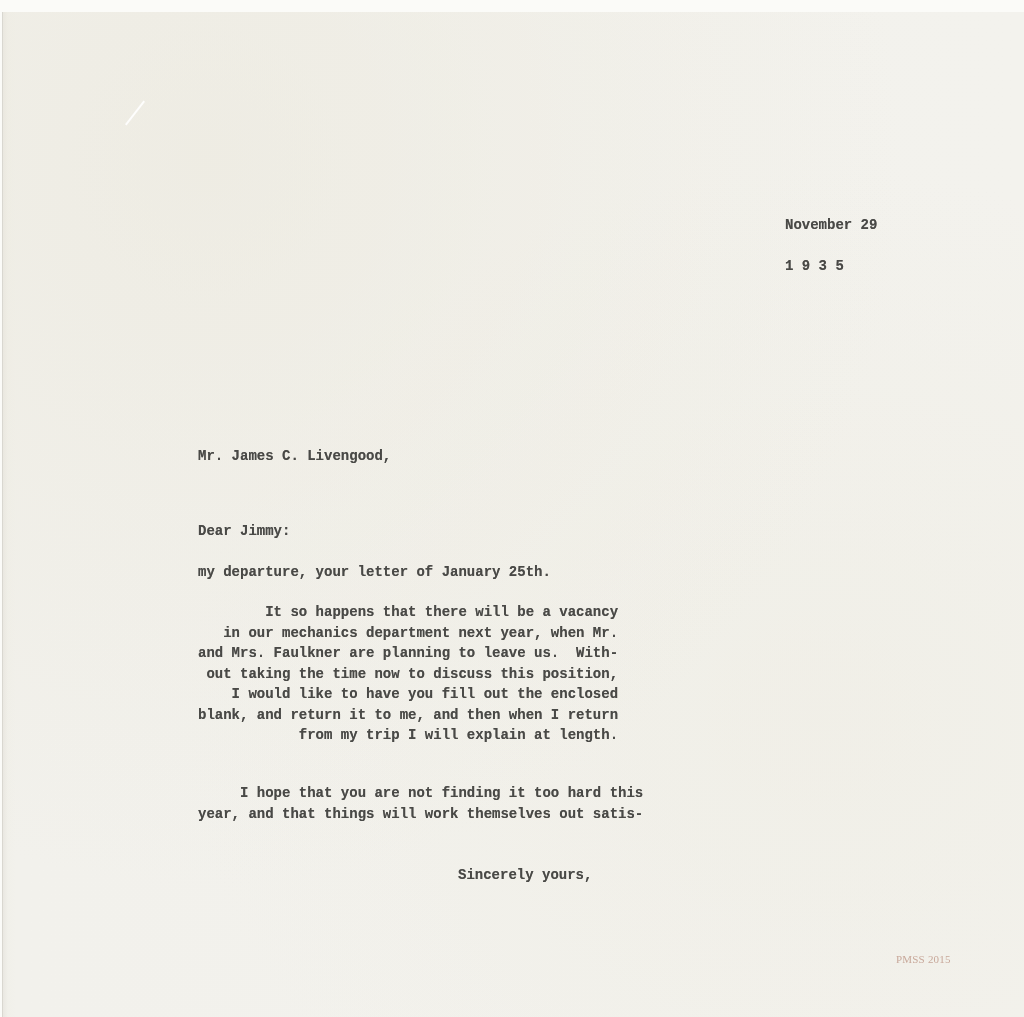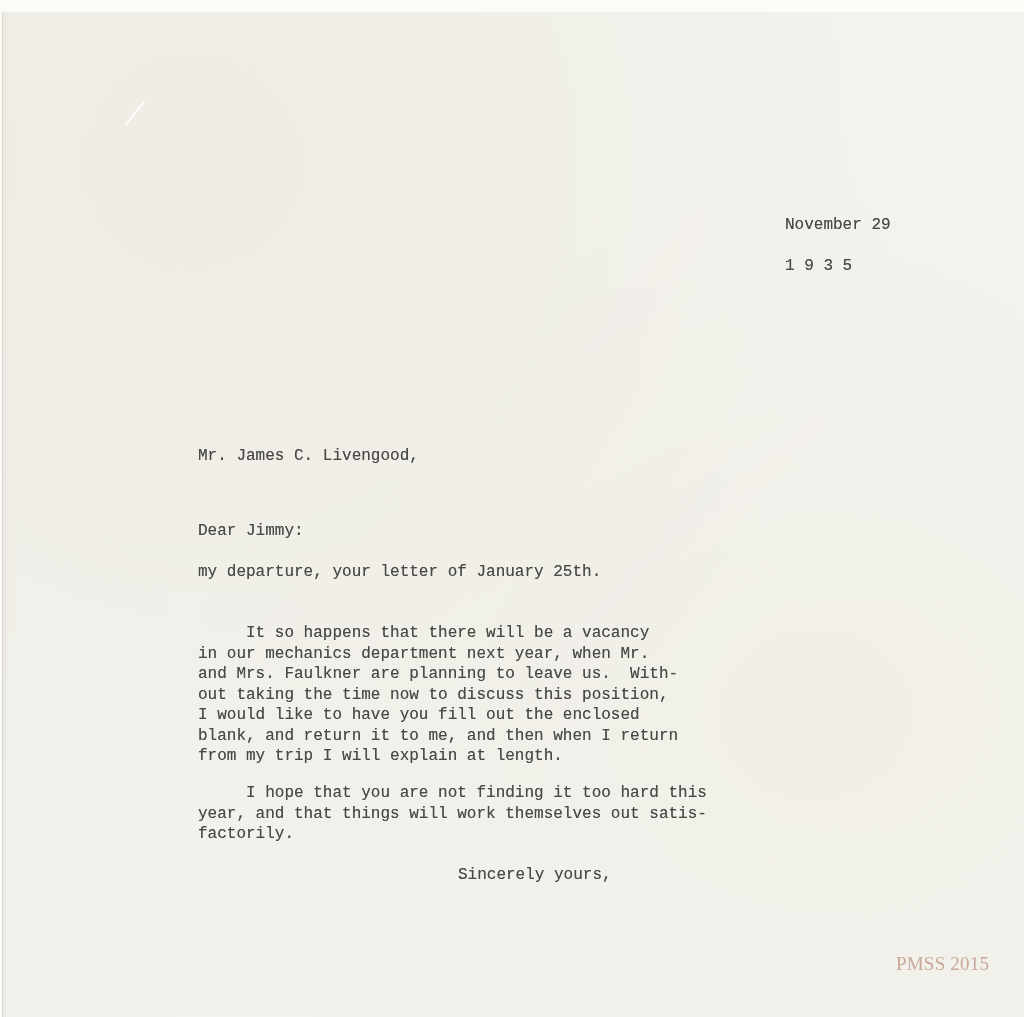--- a/index.html
+++ b/index.html
@@ -22,42 +22,42 @@
       height: 1005px;
       background:
         radial-gradient(ellipse at 20% 15%, rgba(235,232,220,0.55), rgba(0,0,0,0) 60%),
         radial-gradient(ellipse at 80% 70%, rgba(238,236,226,0.5), rgba(0,0,0,0) 55%),
         linear-gradient(90deg, #e8e6e0 0px, #f1f0ea 6px, #f2f1ec 14px, #f3f2ed 100%);
       box-shadow: inset 1px 0 0 #d9d7d0;
     }
     .ink {
       position: absolute;
       color: #2e2e2c;
-      font-size: 16px;
+      font-size: 14px;
       line-height: 20.5px;
       white-space: pre;
       letter-spacing: 0;
       text-shadow: 0 0 0.6px rgba(40,40,38,0.6);
-      font-weight: normal;
+      font-weight: bold;
       opacity: 0.86;
     }
     .date-line { left: 783px; top: 203px; }
     .year-line { left: 783px; top: 244px; letter-spacing: 0; }
     .address { left: 196px; top: 434px; }
     .salutation { left: 196px; top: 509px; }
     .para1 { left: 196px; top: 550px; }
-    .para2 { left: 196px; top: 611px; }
+    .para2 { left: 196px; top: 590px; text-align: right; }
     .para3 { left: 196px; top: 771px; }
     .closing { left: 456px; top: 853px; }
     .watermark {
       position: absolute;
       left: 896px;
       top: 953px;
       font-family: "Liberation Serif", "DejaVu Serif", serif;
-      font-size: 19px;
+      font-size: 11px;
       color: #c8a89a;
       letter-spacing: 0.2px;
     }
     .scratch {
       position: absolute;
       left: 118px;
       top: 100px;
       width: 30px;
       height: 2px;
       background: #ffffff;
@@ -75,18 +75,18 @@
   <div class="ink year-line">1 9 3 5</div>
 
   <div class="ink address"><div>Mr. James C. Livengood,</div></div>
 
   <div class="ink salutation">Dear Jimmy:</div>
 
   <div class="ink para1"><div>my departure, your letter of January 25th.</div></div>
 
   <div class="ink para2"><div>     It so happens that there will be a vacancy</div><div>in our mechanics department next year, when Mr.</div><div>and Mrs. Faulkner are planning to leave us.  With-</div><div>out taking the time now to discuss this position,</div><div>I would like to have you fill out the enclosed</div><div>blank, and return it to me, and then when I return</div><div>from my trip I will explain at length.</div></div>
 
-  <div class="ink para3"><div>     I hope that you are not finding it too hard this</div><div>year, and that things will work themselves out satis-</div><div>factorily.</div></div>
+  <div class="ink para3"><div>     I hope that you are not finding it too hard this</div><div>year, and that things will work themselves out satis-</div></div>
 
   <div class="ink closing">Sincerely yours,</div>
 </div>
 
 <div class="watermark">PMSS 2015</div>
 
 </body></html>

